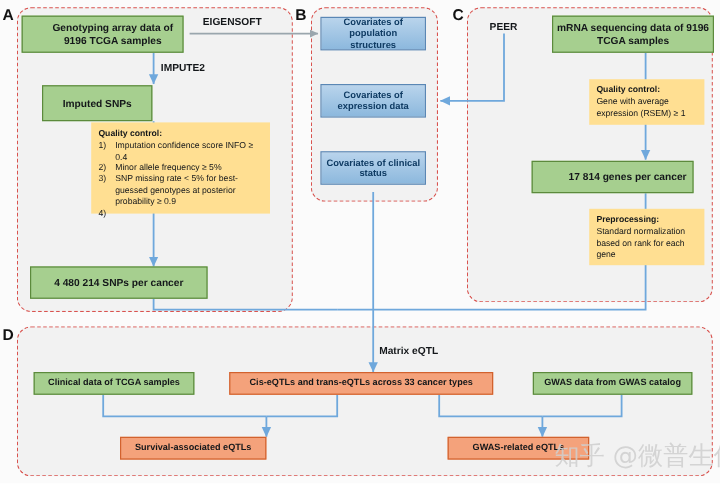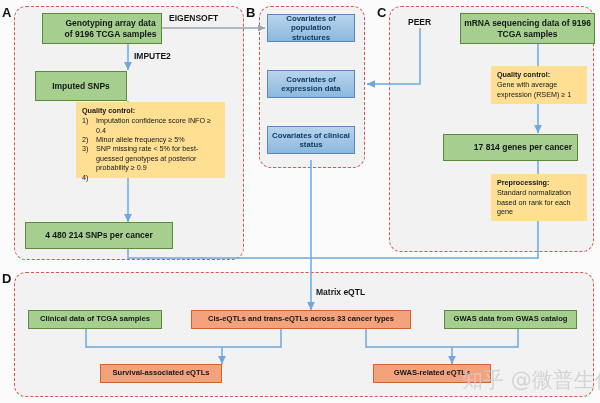--- a/index.html
+++ b/index.html
@@ -84,21 +84,21 @@
       <path d="M366,329 L366,347 L452,347"></path>
       <path d="M518,329 L518,347 L452,347"></path>
       <path d="M452,347 L452,364" marker-end="url(#ah)"></path>
     </g>
     <g fill="none" stroke="#9aa6ad" stroke-width="1.3">
 
       <path d="M158,28 L265,28" marker-end="url(#ahl)"></path>
     </g>
   </svg>
 
-  <div class="node green" style="left:42px;top:13px;width:120px;height:31px;font-size:8.5px;padding-left:20px;">
+  <div class="node green" style="left:18px;top:13px;width:135px;height:31px;font-size:8.5px;padding-left:20px;">
     <span>Genotyping array data of 9196 TCGA samples</span>
   </div>
 
   <div class="node green" style="left:35px;top:71px;width:92px;height:30px;font-size:8.5px;">
     <span>Imputed SNPs</span>
   </div>
 
   <div class="node green" style="left:25px;top:222px;width:148px;height:27px;font-size:8.5px;">
     <span>4 480 214 SNPs per cancer</span>
   </div>

